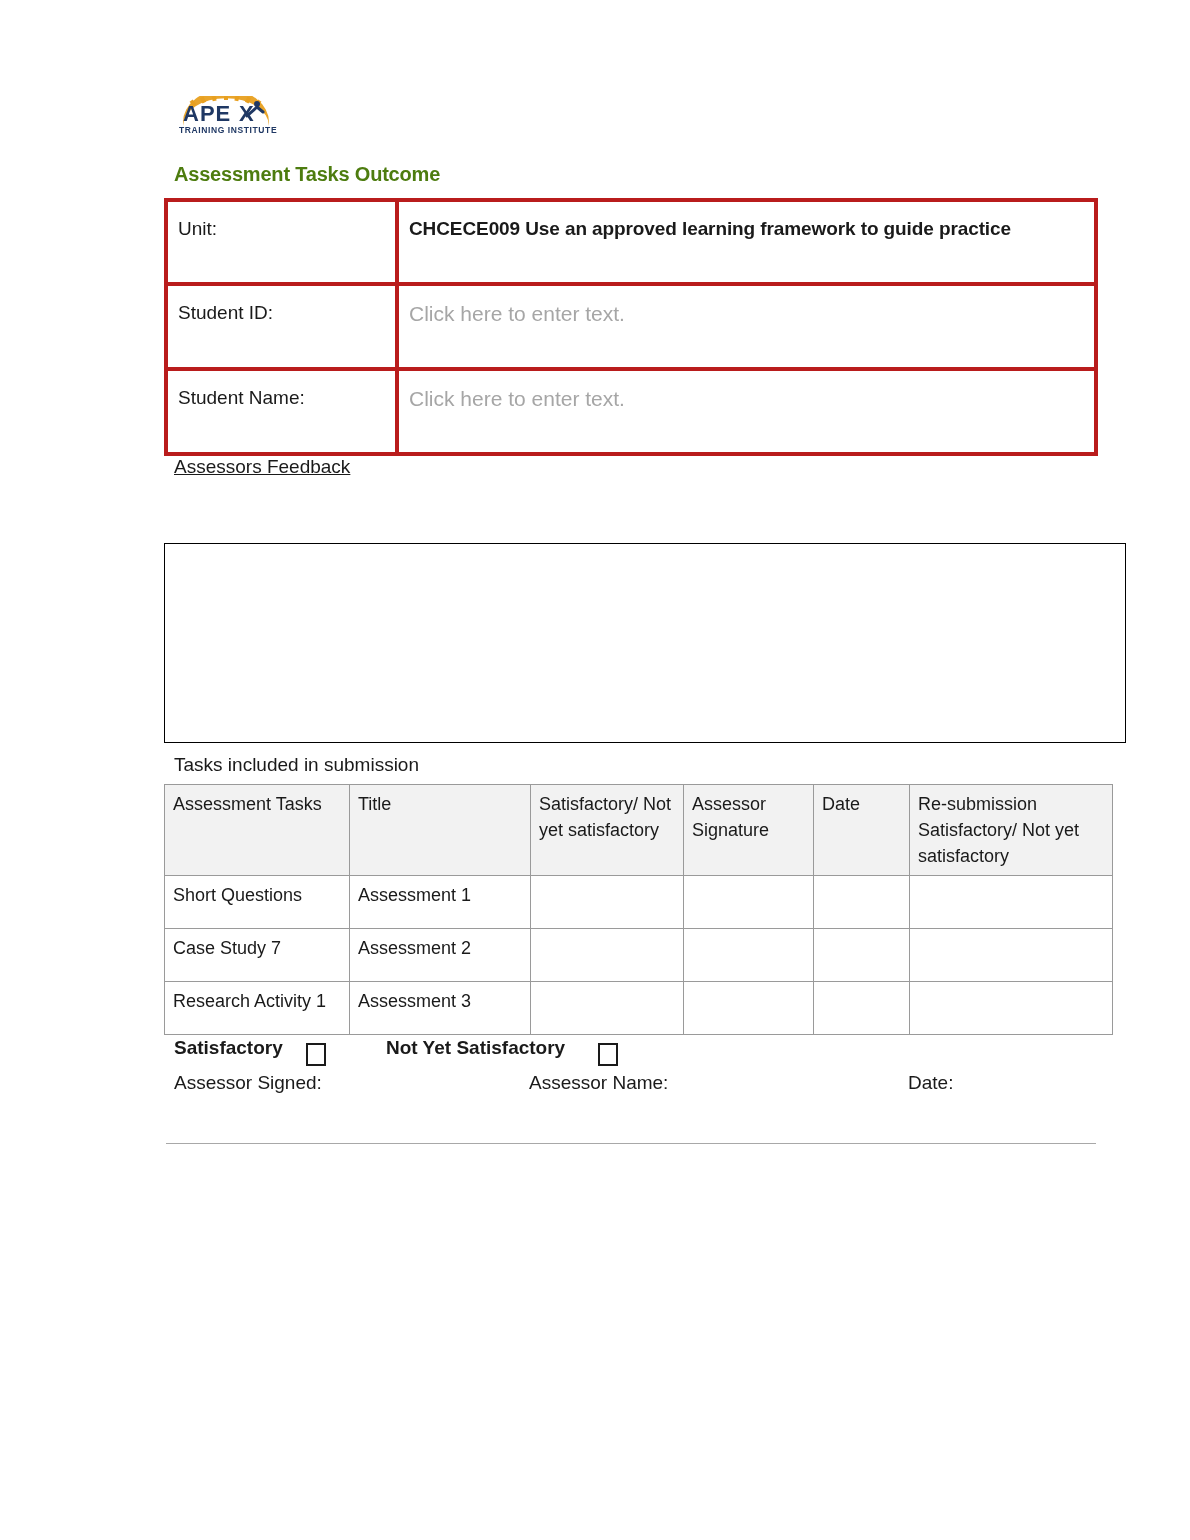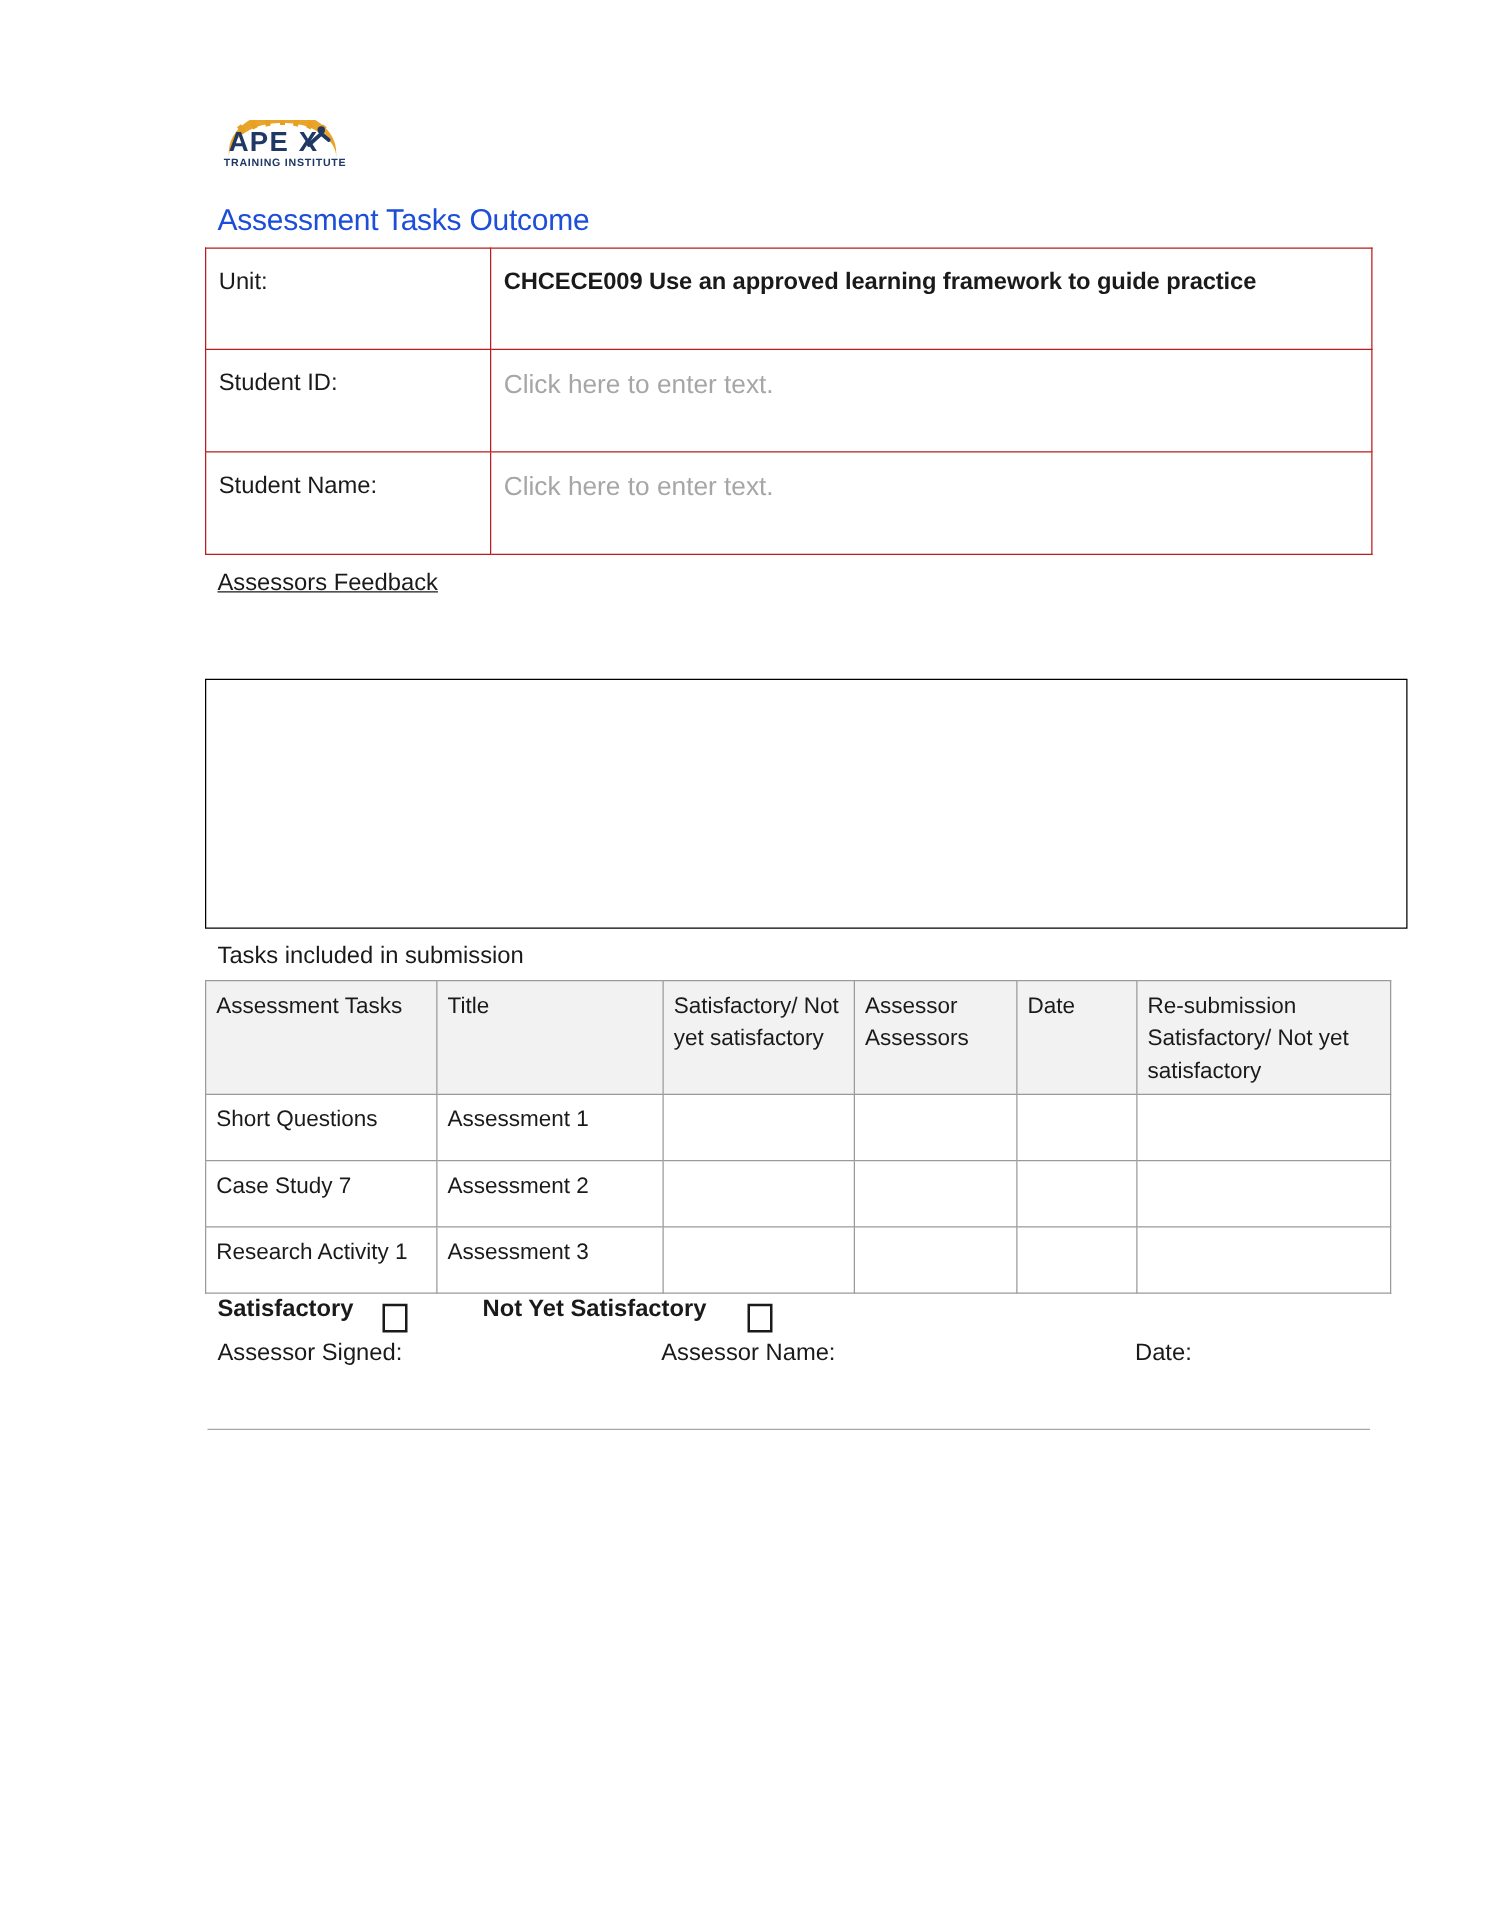--- a/index.html
+++ b/index.html
@@ -27,37 +27,37 @@
     top: 96px;
     width: 106px;
     height: 40px;
   }
 
   
   .doc-title {
     position: absolute;
     left: 138px;
     top: 163px;
-    font-size: 24px;
-    font-weight: normal;
+    font-size: 20px;
+    font-weight: bold;
     letter-spacing: -0.2px;
-    color: #1d4ed8;
+    color: #4d7c0f;
   }
 
   
   .info-table {
     position: absolute;
     left: 128px;
     top: 198px;
     width: 934px;
     border-collapse: collapse;
     table-layout: fixed;
   }
   .info-table td {
-    border: 1px solid #b91c1c;
+    border: 4px solid #b91c1c;
     vertical-align: top;
     padding: 16px 0 0 10px;
     font-size: 19px;
     color: #1a1a1a;
   }
   .info-table td.label-cell { width: 217px; }
   .info-table tr.r1 td { height: 64px; }
   .info-table tr.r2 td { height: 65px; }
   .info-table tr.r3 td { height: 65px; }
   .unit-value {
@@ -269,21 +269,21 @@
   <div class="feedback-heading">Assessors Feedback</div>
   <div class="feedback-box"></div>
 
   <div class="tasks-heading">Tasks included in submission</div>
   <table class="tasks-table">
     <thead>
       <tr>
         <th class="c1">Assessment Tasks</th>
         <th class="c2">Title</th>
         <th class="c3">Satisfactory/ Not yet satisfactory</th>
-        <th class="c4">Assessor Assessors</th>
+        <th class="c4">Assessor Signature</th>
         <th class="c5">Date</th>
         <th class="c6">Re-submission Satisfactory/ Not yet satisfactory</th>
       </tr>
     </thead>
     <tbody>
       <tr>
         <td>Short Questions</td>
         <td>Assessment  1</td>
         <td></td>
         <td></td>

